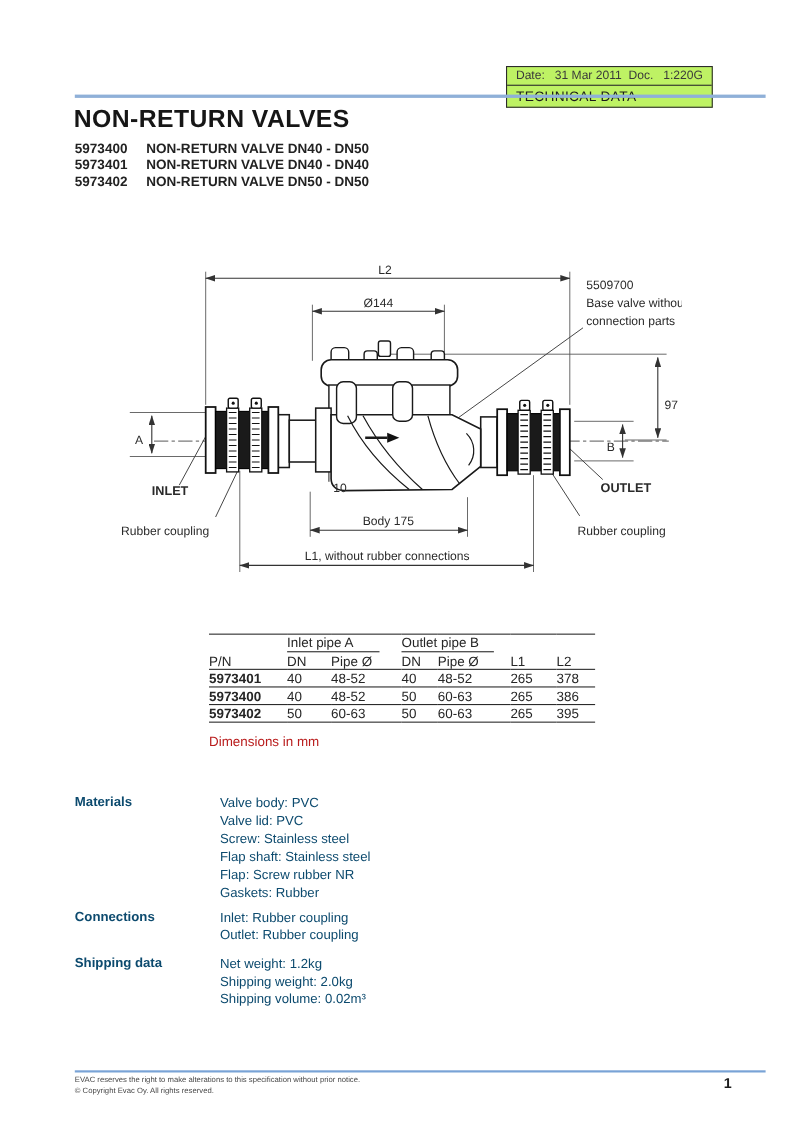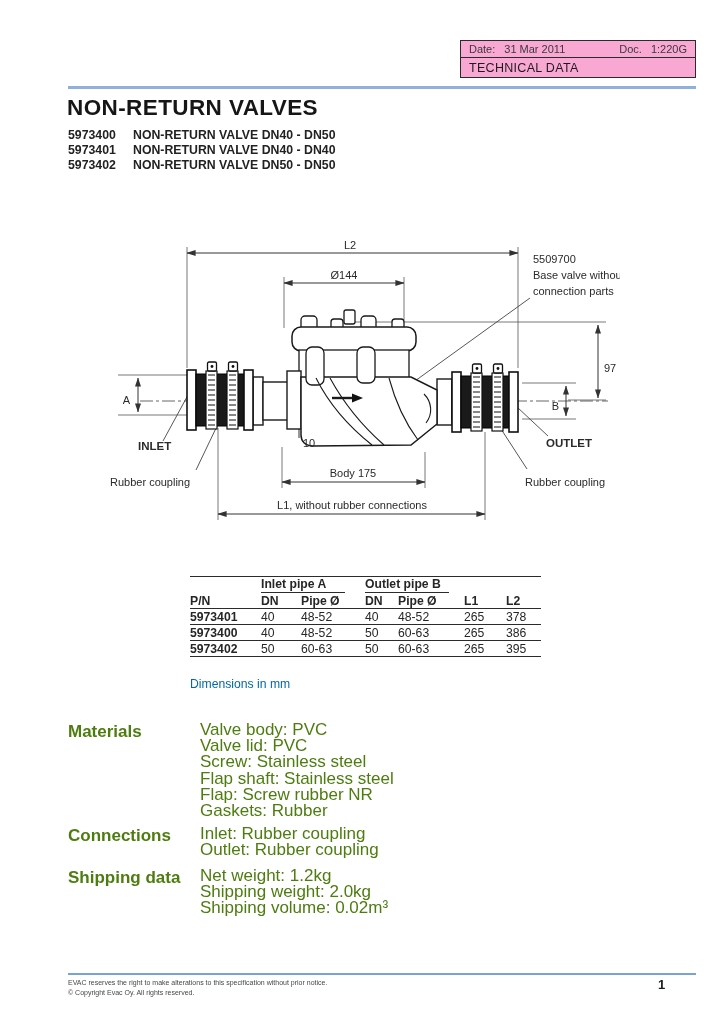--- a/index.html
+++ b/index.html
@@ -5,22 +5,22 @@
   * { margin:0; padding:0; box-sizing:border-box; }
   html,body { background:#e8e8e8; }
   body { font-family:"Liberation Sans", sans-serif; }
   .page {
     position:relative; width:724px; height:1024px; background:#ffffff;
     margin:0 auto; overflow:hidden; color:#2a2a2a;
   }
   
   .logo { position:absolute; left:72px; top:38px; }
   .docbox {
-    position:absolute; left:460px; top:40px; width:236px;
-    border:1.3px solid #2b2b2b; background:#f9a8d4;
+    position:absolute; left:460px; top:60px; width:188px;
+    border:1.3px solid #2b2b2b; background:#bef264;
   }
   .docbox-row1 { display:flex; align-items:center; height:17px; padding:0 8px;
     font-size:11px; color:#3a3a3a; border-bottom:1.3px solid #2b2b2b; }
   .docbox-row1 .val { margin-left:9px; }
   .docbox-row1 .spacer { flex:1; }
   .docbox-row2 { height:19px; display:flex; align-items:center; padding:0 8px;
     font-weight:normal; font-size:12.5px; letter-spacing:0.3px; color:#1c1c1c; }
   .bluerule { position:absolute; left:68px; top:86px; width:628px; height:3px; }
   
   .title { position:absolute; left:67px; top:95px; font-size:22.5px; font-weight:bold;
@@ -29,30 +29,30 @@
     color:#222; }
   .product-row { display:flex; line-height:15.2px; }
   .product-row .code { width:65px; }
   
   .diagram { position:absolute; left:100px; top:233px; }
   
   .spec-table-wrap { position:absolute; left:190px; top:576px; }
   table.spec { border-collapse:collapse; table-layout:fixed; width:351px;
     font-size:12.2px; color:#262626; border-top:1.6px solid #2b2b2b; }
   table.spec th, table.spec td { text-align:left; font-weight:normal; padding:0; vertical-align:bottom; }
-  table.spec thead th { font-weight:bold; }
+  table.spec thead th { font-weight:normal; }
   table.spec tr.h1 th { height:15px; }
   table.spec tr.h2 th { height:15px; border-bottom:1.6px solid #2b2b2b; }
   table.spec th.span2 { border-bottom:1.6px solid #2b2b2b; }
   table.spec .grp span { display:inline-block; width:84px; border-bottom:1.2px solid #2b2b2b; padding-bottom:1px; }
   table.spec tbody td { height:16px; border-bottom:1.2px solid #2b2b2b; }
   table.spec tbody td.pn { font-weight:bold; }
-  .dim-note { font-size:12.2px; color:#0369a1; margin-top:20px; }
-  
-  .section { position:absolute; left:68px; display:flex; font-size:17px; color:#4d7c0f; }
+  .dim-note { font-size:12.2px; color:#b91c1c; margin-top:10px; }
+  
+  .section { position:absolute; left:68px; display:flex; font-size:12px; color:#0c4a6e; }
   .section .lbl { width:132px; font-weight:bold; }
   .section .lines div { line-height:16.2px; }
   
   .footrule { position:absolute; left:68px; top:973px; width:628px; height:2px; }
   .footnote { position:absolute; left:68px; top:978px; font-size:7px; color:#474747; line-height:10px; }
   .pageno { position:absolute; left:658px; top:977px; font-size:13px; font-weight:bold; color:#1c1c1c; }
 </style>
 </head>
 <body>
 

